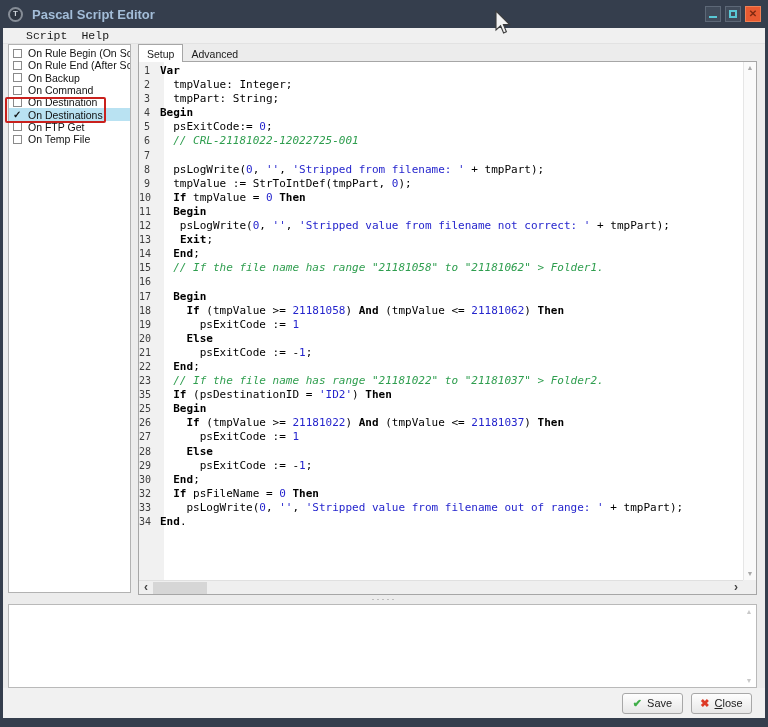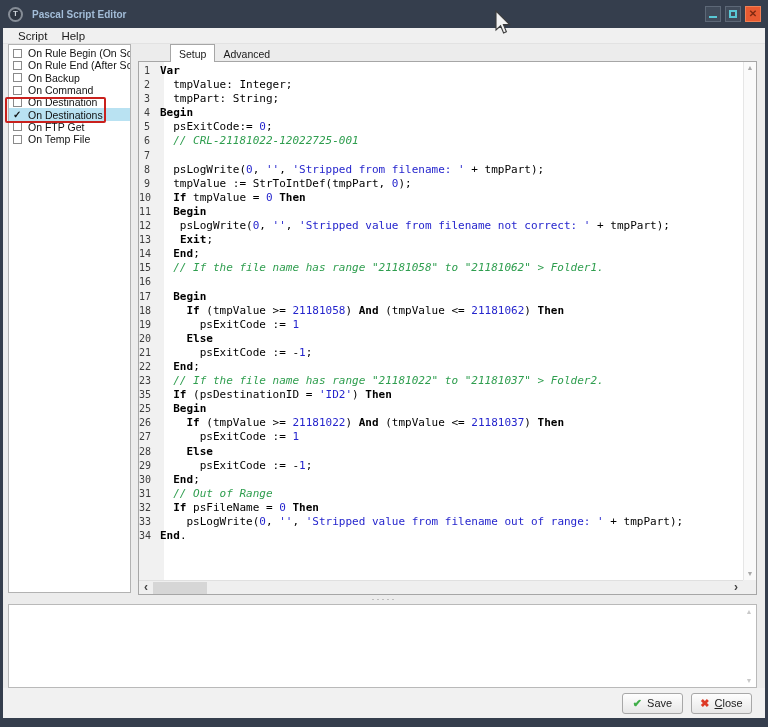--- a/index.html
+++ b/index.html
@@ -17,49 +17,49 @@
   }
   *{box-sizing:border-box;margin:0;padding:0;}
   html,body{background:#2b2f38;}
   body{font-family:"Liberation Sans",sans-serif;}
   #window{position:relative;width:768px;height:727px;background:var(--frame);overflow:hidden;}
 
   
   .titlebar{position:absolute;left:0;top:0;width:768px;height:28px;background:var(--frame);display:flex;align-items:center;}
   .app-icon{width:15px;height:15px;border-radius:50%;background:#2e3540;border:2px solid #868d97;color:#cfd4da;
     font-size:8px;font-weight:bold;display:flex;align-items:center;justify-content:center;margin:0 9px 0 8px;line-height:1;}
-  .title{color:var(--title-text);font-size:10px;font-weight:bold;}
+  .title{color:var(--title-text);font-size:13px;font-weight:bold;}
   .winbtns{position:absolute;right:7px;top:6px;display:flex;gap:4px;}
   .wbtn{width:16px;height:16px;display:flex;align-items:center;justify-content:center;cursor:default;}
   .wbtn.dark{background:#414b5a;border:1px solid #5d6877;}
   .glyph-min{width:8px;height:2px;background:#59c8d6;margin-top:5px;}
   .glyph-max{width:8px;height:8px;border:2px solid #59c8d6;}
   .wbtn.close{background:var(--close-btn);border:1px solid #f08055;color:#7e2a12;font-size:10px;font-weight:bold;line-height:1;}
 
   
-  .menubar{position:absolute;left:3px;right:3px;top:28px;height:16px;background:var(--menu-bg);display:flex;align-items:center;padding-left:8px;border-bottom:1px solid #e2e2e2;}
+  .menubar{position:absolute;left:3px;right:3px;top:28px;height:16px;background:var(--menu-bg);display:flex;align-items:center;padding-left:16px;border-bottom:1px solid #e2e2e2;font-family:Liberation Mono, monospace;}
   .menu-item{font-size:11.5px;color:#1a1a1a;padding:1px 7px;}
 
   
   .main{position:absolute;left:3px;right:3px;top:44px;bottom:9px;background:var(--main-bg);}
 
   
   .sidebar{position:absolute;left:5px;top:0;width:123px;height:549px;background:#fff;border:1px solid #b2b2b2;overflow:hidden;padding-top:2px;}
   .srow{display:flex;align-items:center;height:12.3px;padding-left:4px;font-size:10.5px;color:#111;white-space:nowrap;}
   .srow.selected{background:var(--selection);}
   .cb{width:9px;height:9px;border:1px solid #8a8a8a;background:#fff;margin-right:6px;flex:none;}
   .ck{width:11px;margin-right:4px;flex:none;font-size:10px;font-weight:bold;color:#111;line-height:1;}
 
   
   .annotation{position:absolute;left:5px;top:97px;width:101px;height:26px;border:2px solid var(--annotation);border-radius:2px;pointer-events:none;z-index:30;}
 
   
   .tabs{position:absolute;left:135px;top:0;height:18px;display:flex;align-items:flex-end;}
   .tab{font-size:10.5px;color:#1a1a1a;padding:2px 8px 1px;height:16px;}
-  .tab.active{background:#fff;border:1px solid var(--panel-border);border-bottom:none;height:18px;padding-top:3px;position:relative;z-index:2;margin-left:32px;}
+  .tab.active{background:#fff;border:1px solid var(--panel-border);border-bottom:none;height:18px;padding-top:3px;position:relative;z-index:2;}
 
   
   .editor{position:absolute;left:135px;top:17px;width:619px;height:534px;background:#fff;border:1px solid var(--panel-border);}
   .gutter-bg{position:absolute;left:0;top:0;bottom:14px;width:25px;background:#f1f1f1;}
   #codeRows{position:absolute;left:0;top:0;right:13px;bottom:14px;overflow:hidden;padding-top:2px;}
   .crow{display:flex;height:14.1px;line-height:14.1px;font-family:"DejaVu Sans Mono",monospace;font-size:11px;white-space:pre;}
   .ln{width:18px;padding-right:7px;text-align:right;color:#3d3d3d;font-size:10px;flex:none;}
   .ct{padding-left:3px;}
   .tok-k{font-weight:bold;color:var(--keyword);}
   .tok-p{color:#000;}
@@ -193,21 +193,20 @@
           <div class="crow"><span class="ln">21</span><span class="ct"><span class="tok-p">      psExitCode := -</span><span class="tok-n">1</span><span class="tok-p">;</span></span></div>
           <div class="crow"><span class="ln">22</span><span class="ct"><span class="tok-p">  </span><span class="tok-k">End</span><span class="tok-p">;</span></span></div>
           <div class="crow"><span class="ln">23</span><span class="ct"><span class="tok-p">  </span><span class="tok-c">// If the file name has range "21181022" to "21181037" &gt; Folder2.</span></span></div>
           <div class="crow"><span class="ln">35</span><span class="ct"><span class="tok-p">  </span><span class="tok-k">If</span><span class="tok-p"> (psDestinationID = </span><span class="tok-s">'ID2'</span><span class="tok-p">) </span><span class="tok-k">Then</span></span></div>
           <div class="crow"><span class="ln">25</span><span class="ct"><span class="tok-p">  </span><span class="tok-k">Begin</span></span></div>
           <div class="crow"><span class="ln">26</span><span class="ct"><span class="tok-p">    </span><span class="tok-k">If</span><span class="tok-p"> (tmpValue &gt;= </span><span class="tok-n">21181022</span><span class="tok-p">) </span><span class="tok-k">And</span><span class="tok-p"> (tmpValue &lt;= </span><span class="tok-n">21181037</span><span class="tok-p">) </span><span class="tok-k">Then</span></span></div>
           <div class="crow"><span class="ln">27</span><span class="ct"><span class="tok-p">      psExitCode := </span><span class="tok-n">1</span></span></div>
           <div class="crow"><span class="ln">28</span><span class="ct"><span class="tok-p">    </span><span class="tok-k">Else</span></span></div>
           <div class="crow"><span class="ln">29</span><span class="ct"><span class="tok-p">      psExitCode := -</span><span class="tok-n">1</span><span class="tok-p">;</span></span></div>
           <div class="crow"><span class="ln">30</span><span class="ct"><span class="tok-p">  </span><span class="tok-k">End</span><span class="tok-p">;</span></span></div>
-          <div class="crow"><span class="ln">31</span><span class="ct"><span class="tok-p">  </span><span class="tok-c">// Out of Range</span></span></div>
           <div class="crow"><span class="ln">32</span><span class="ct"><span class="tok-p">  </span><span class="tok-k">If</span><span class="tok-p"> psFileName = </span><span class="tok-n">0</span><span class="tok-p"> </span><span class="tok-k">Then</span></span></div>
           <div class="crow"><span class="ln">33</span><span class="ct"><span class="tok-p">    psLogWrite(</span><span class="tok-n">0</span><span class="tok-p">, </span><span class="tok-s">''</span><span class="tok-p">, </span><span class="tok-s">'Stripped value from filename out of range: '</span><span class="tok-p"> + tmpPart);</span></span></div>
           <div class="crow"><span class="ln">34</span><span class="ct"><span class="tok-k">End</span><span class="tok-p">.</span></span></div>
         </div>
       <div class="vscroll">
         <div class="arr up">▲</div>
         <div class="arr down">▼</div>
       </div>
       <div class="hscroll">
         <div class="arr left">‹</div>

